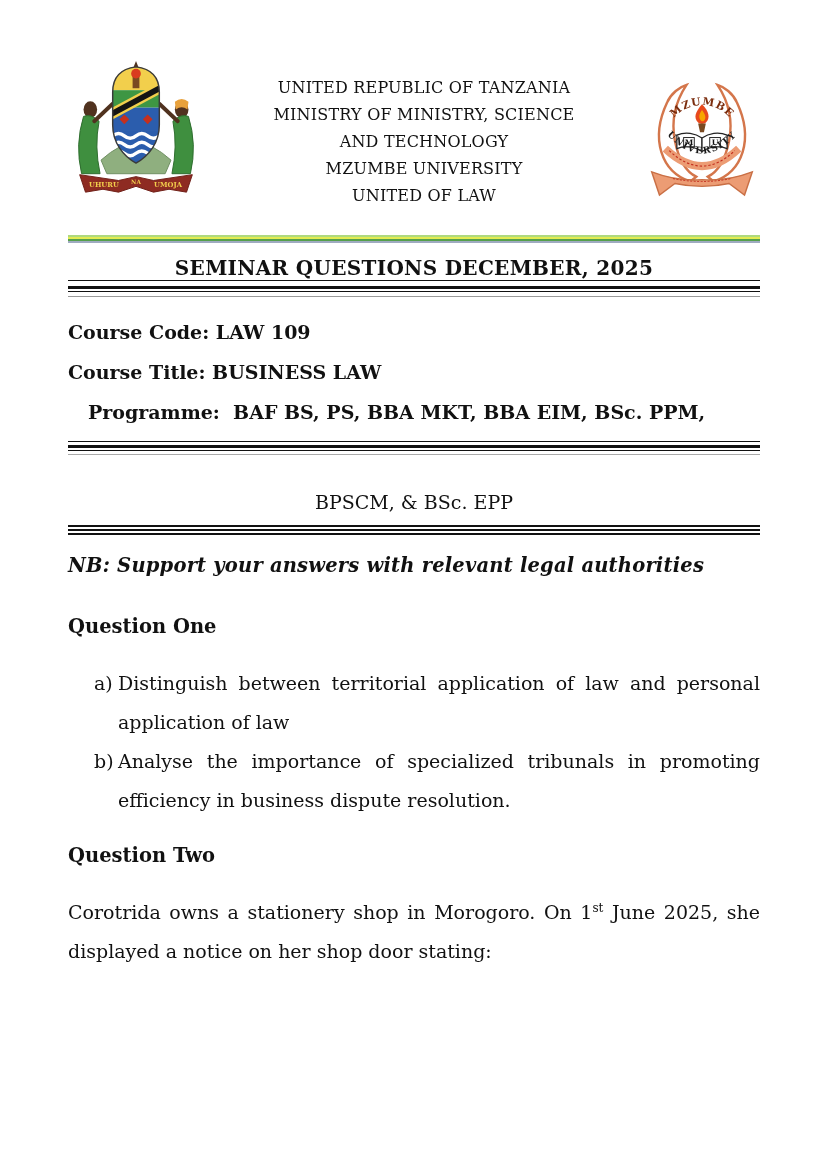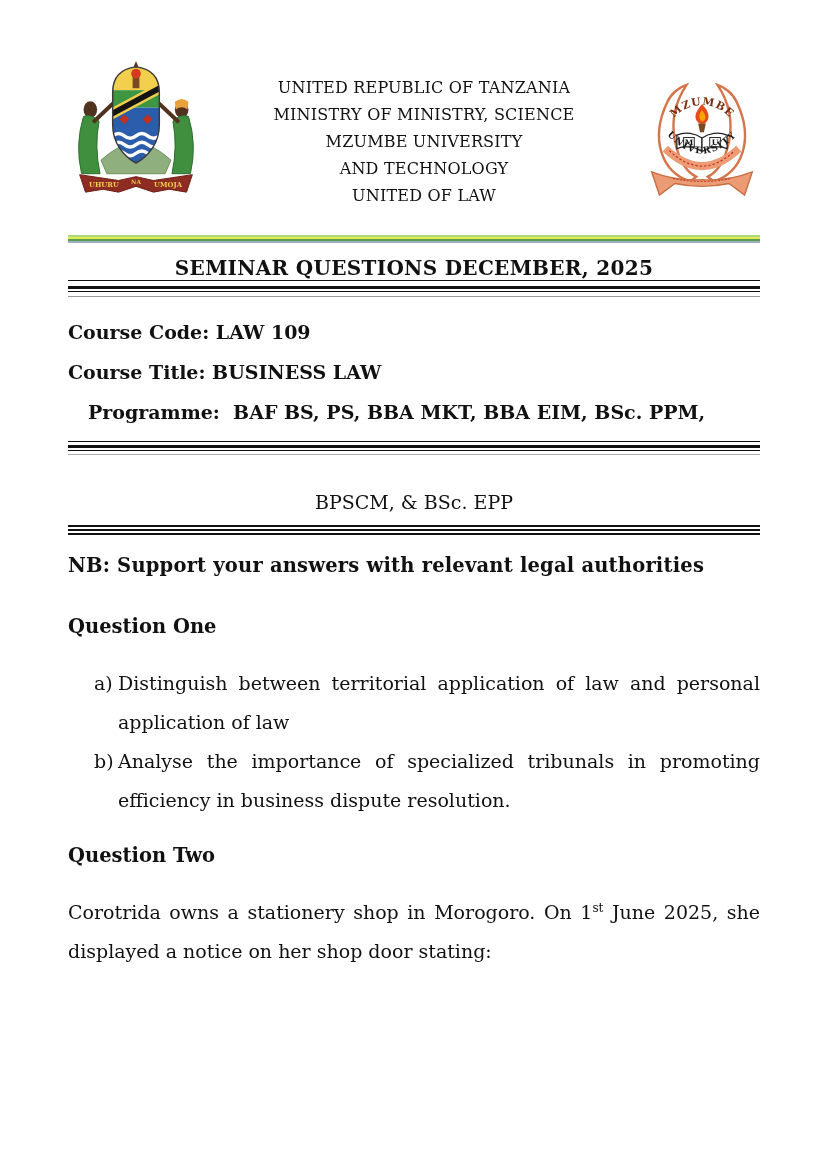--- a/index.html
+++ b/index.html
@@ -80,21 +80,21 @@
   .programme-cont {
     margin:36px 0 8px 0;
     text-align:center;
     font-size:19px; font-weight:normal;
   }
 
   
   .nb-line {
     margin:19px 0 0 0;
     font-size:19.5px;
-    font-weight:bold; 
+    font-weight:bold; font-style:italic;
     letter-spacing:0.2px;
   }
 
   
   .q-heading { margin:38px 0 0 0; font-size:19.5px; font-weight:bold; }
   .q2-heading { margin:24px 0 0 0; }
 
   .q-list { margin-top:26px; }
   .q-item {
     position:relative;
@@ -176,22 +176,22 @@
         <path d="M12,117 L52,123 L70,119 L88,123 L128,117 L122,135 L104,132 L88,135 L70,129 L52,135 L36,132 L18,135 Z" fill="#8E2B22" stroke="#6E1F18" stroke-width="1"></path>
         <text x="37" y="130" font-size="7" font-weight="bold" fill="#F2CF4C" text-anchor="middle">UHURU</text>
         <text x="70" y="127" font-size="6" font-weight="bold" fill="#F2CF4C" text-anchor="middle">NA</text>
         <text x="103" y="130" font-size="7" font-weight="bold" fill="#F2CF4C" text-anchor="middle">UMOJA</text>
       </svg>
     </div>
 
     <div class="header-center">
       <div>UNITED REPUBLIC OF TANZANIA</div>
       <div>MINISTRY OF MINISTRY, SCIENCE</div>
+      <div>AND TECHNOLOGY</div>
       <div>MZUMBE UNIVERSITY</div>
-      <div>AND TECHNOLOGY</div>
       <div>UNITED OF LAW</div>
     </div>
 
     <div class="logo-right">
       <svg width="116" height="122" viewBox="0 0 120 124" xmlns="http://www.w3.org/2000/svg">
         <defs>
           <path id="mzArcTop" d="M26,48 A38,38 0 0 1 94,48"></path>
           <path id="mzArcBot" d="M26,60 Q60,94 94,60"></path>
         </defs>
 

